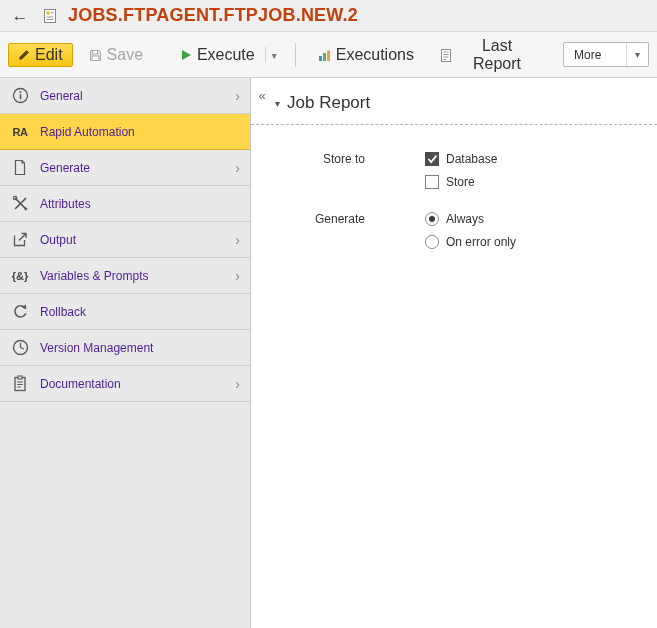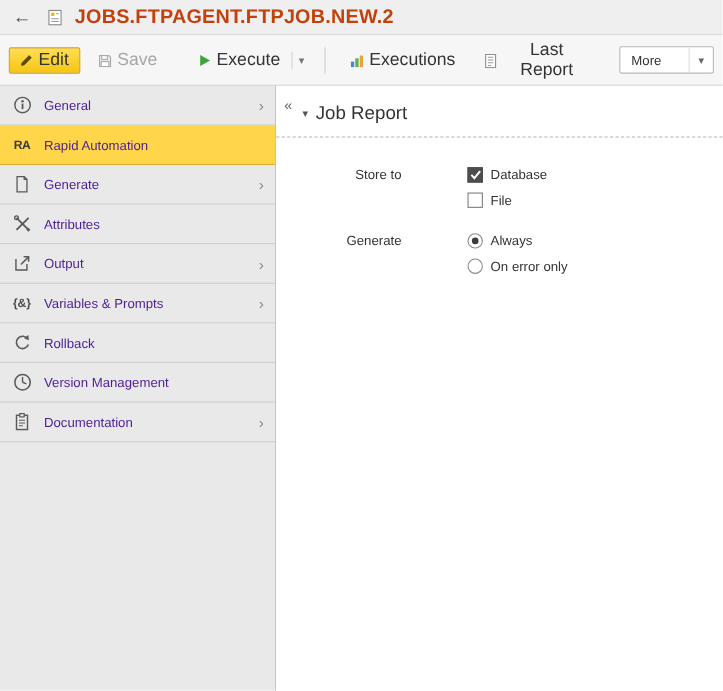--- a/index.html
+++ b/index.html
@@ -281,21 +281,21 @@
             </svg>
           </span>
           <span class="opt-label">Database</span>
         </span>
       </div>
 
       <div class="form-row">
         <span class="form-label"></span>
         <span class="opt">
           <span class="checkbox"></span>
-          <span class="opt-label">File</span>
+          <span class="opt-label">Store</span>
         </span>
       </div>
 
       <div class="form-group-gap"></div>
 
       <div class="form-row">
         <span class="form-label">Generate</span>
         <span class="opt">
           <span class="radio selected"></span>
           <span class="opt-label">Always</span>

